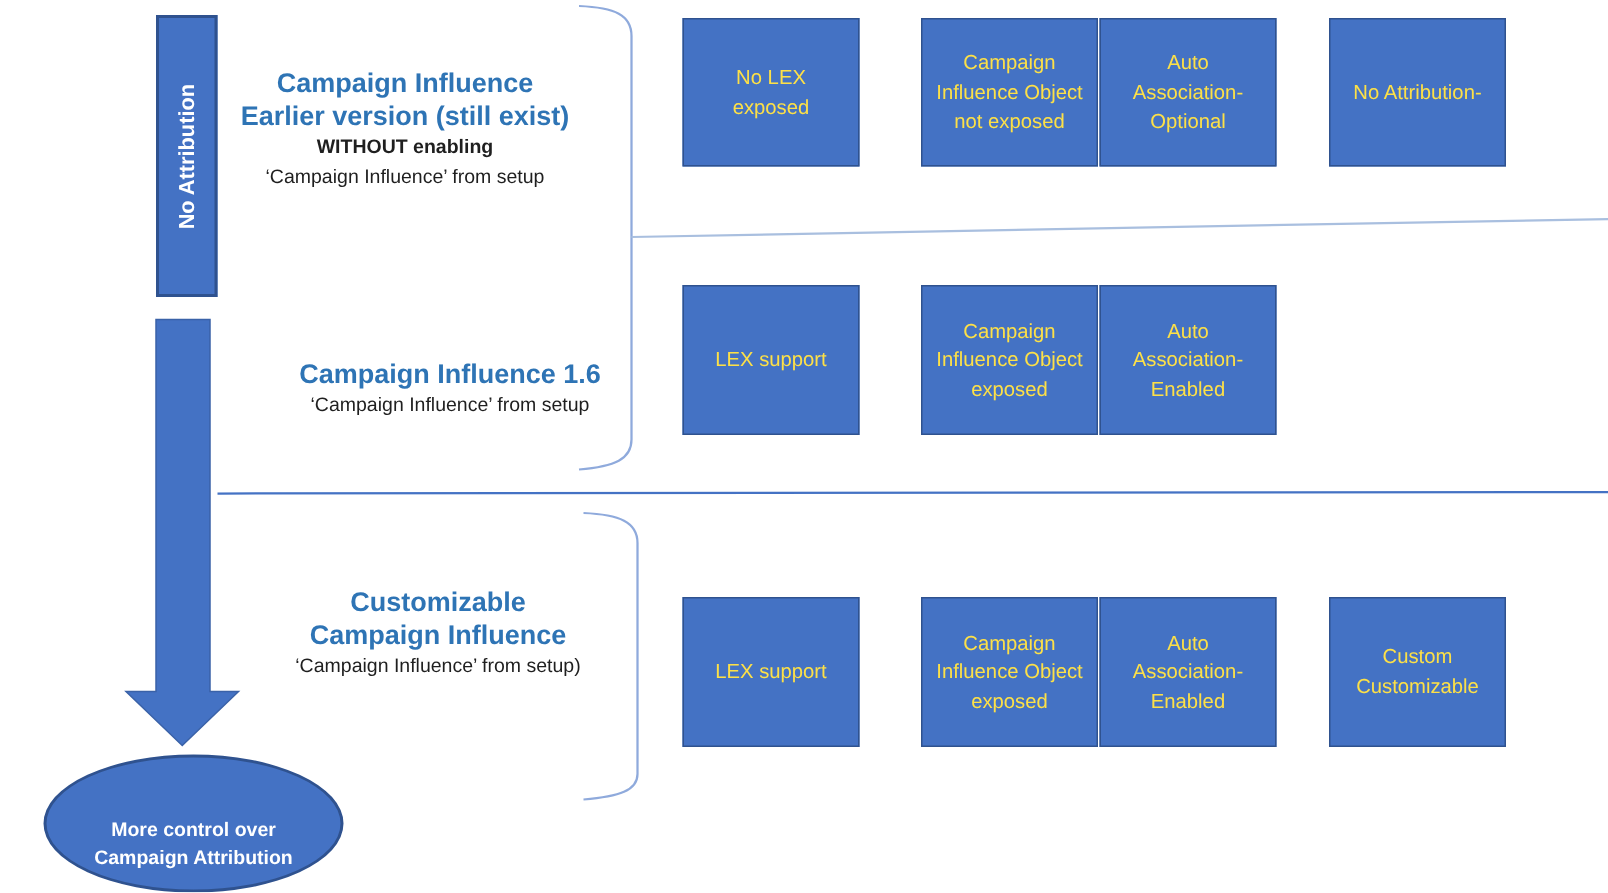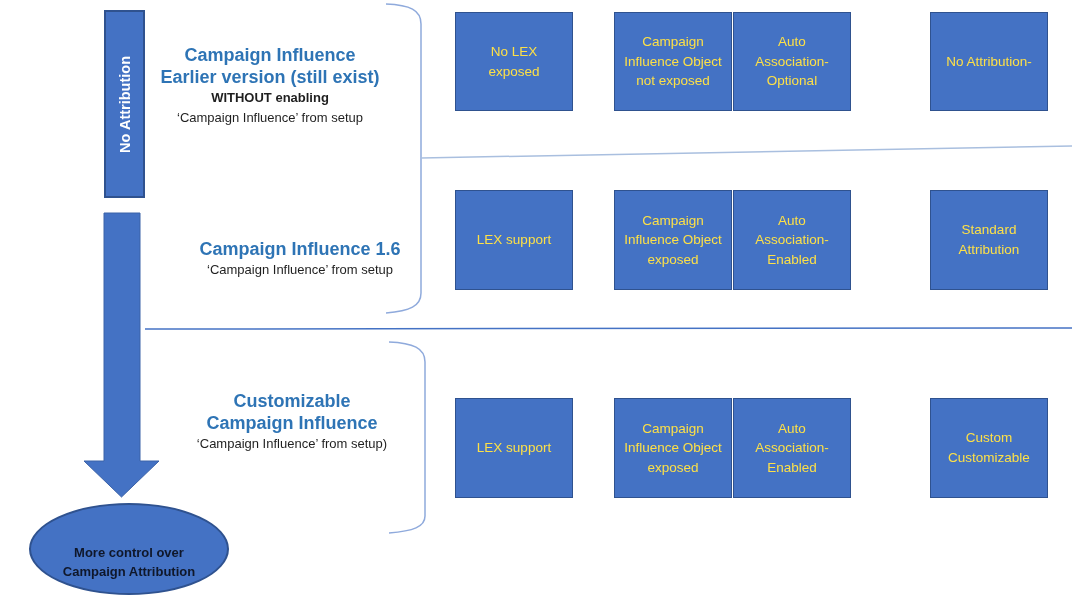--- a/index.html
+++ b/index.html
@@ -20,21 +20,21 @@
     color:#ffffff;font-weight:bold;font-size:14.5px;white-space:nowrap;
   }
 
   
   .ellipse{
     position:absolute;left:29px;top:503px;width:200px;height:92px;
     background:#4472C4;border:2px solid #2F528F;border-radius:50%;
     box-sizing:border-box;display:flex;align-items:center;justify-content:center;
     text-align:center;
   }
-  .ellipse span{color:#0f172a;font-weight:bold;font-size:13px;line-height:1.45;width:140px;display:block;margin-top:28px;}
+  .ellipse span{color:#ffffff;font-weight:bold;font-size:13px;line-height:1.45;width:140px;display:block;margin-top:28px;}
 
   
   .label{position:absolute;text-align:center;color:#1f1f1f;}
   .label .t{color:#2E74B5;font-weight:bold;font-size:18px;line-height:22px;}
   .label .s{font-size:13px;line-height:20px;}
   .label .s.bold{font-weight:bold;font-size:13px;}
   .label-1{left:140px;top:44px;width:260px;}
   .label-2{left:170px;top:238px;width:260px;}
   .label-3{left:158px;top:390px;width:268px;}
 
@@ -44,21 +44,21 @@
     box-sizing:border-box;display:flex;align-items:center;justify-content:center;
     text-align:center;color:#fde047;font-size:13.5px;line-height:1.45;
     padding:4px 8px;
   }
   .r0{top:12px;height:99px;}
   .r1{top:190px;height:100px;}
   .r2{top:398px;height:100px;}
   .c0{left:455px;}
   .c1{left:614px;}
   .c2{left:733px;}
-  .c3{left:930px;}
+  .c3{left:886px;}
 </style>
 </head>
 <body>
 
 <div class="canvas">
 
   <svg class="overlay" viewBox="0 0 1072 595" xmlns="http://www.w3.org/2000/svg">
 
     <path d="M 386 4 C 410 5, 421 10, 421 24 L 421 293 C 421 306, 410 311, 386 313" fill="none" stroke="#8FAADC" stroke-width="1.5"></path>
 
@@ -112,23 +112,20 @@
 
   <div class="box r1 c0">
     <span>LEX support</span>
   </div>
   <div class="box r1 c1">
     <span>Campaign Influence Object exposed</span>
   </div>
   <div class="box r1 c2">
     <span>Auto Association- Enabled</span>
   </div>
-  <div class="box r1 c3">
-    <span>Standard Attribution</span>
-  </div>
 
   <div class="box r2 c0">
     <span>LEX support</span>
   </div>
   <div class="box r2 c1">
     <span>Campaign Influence Object exposed</span>
   </div>
   <div class="box r2 c2">
     <span>Auto Association- Enabled</span>
   </div>

